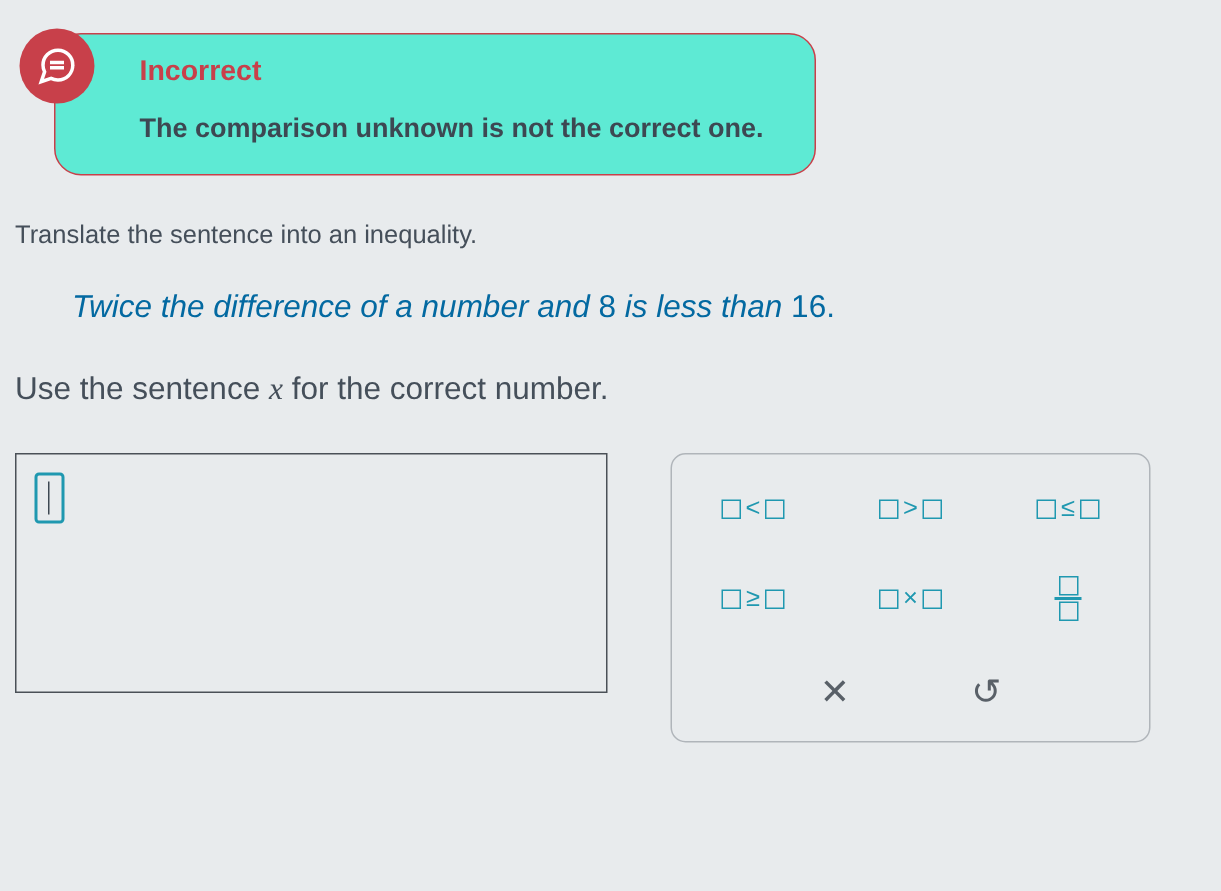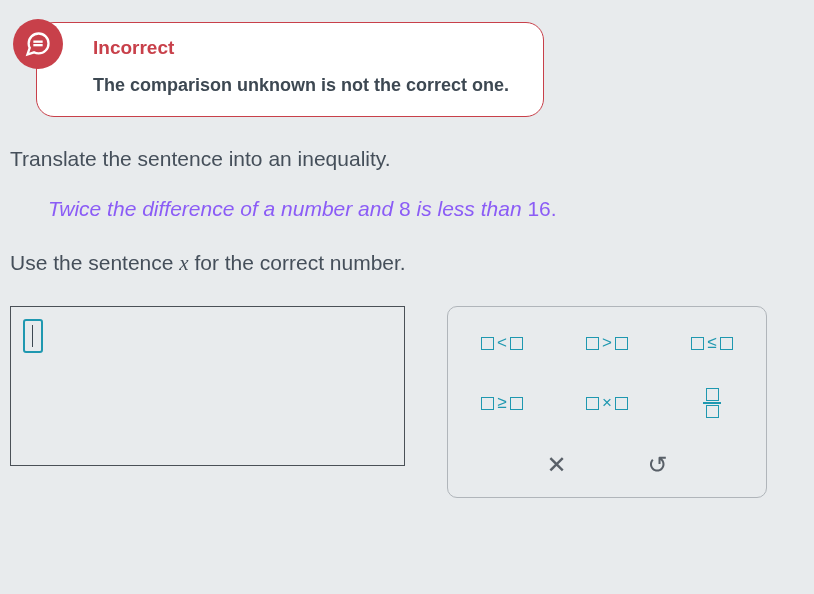--- a/index.html
+++ b/index.html
@@ -15,21 +15,21 @@
       width: 814px;
       height: 594px;
     }
     .feedback-box {
       border: 1px solid #c8404a;
       border-radius: 18px;
       padding: 14px 24px 20px 56px;
       margin-left: 26px;
       margin-right: 260px;
       margin-top: 12px;
-      background: #ffffff;
+      background: #5eead4;
       position: relative;
     }
     .feedback-icon {
       position: absolute;
       left: -24px;
       top: -4px;
       width: 50px;
       height: 50px;
       background: #c8404a;
       border-radius: 50%;
@@ -46,30 +46,30 @@
       font-weight: bold;
       font-size: 19px;
       margin-bottom: 16px;
     }
     .feedback-message {
       color: #3d4852;
       font-size: 18px;
       font-weight: 600;
     }
     .instruction {
-      font-size: 21px;
+      font-size: 17px;
       margin-top: 30px;
       color: #454f5a;
     }
     .sentence {
       font-size: 21px;
       font-style: italic;
       margin-top: 26px;
       margin-left: 38px;
-      color: #8b5cf6;
+      color: #0369a1;
     }
     .sentence .regular-num {
       font-style: normal;
     }
     .hint {
       font-size: 21px;
       margin-top: 30px;
       color: #454f5a;
     }
     .var-x {

